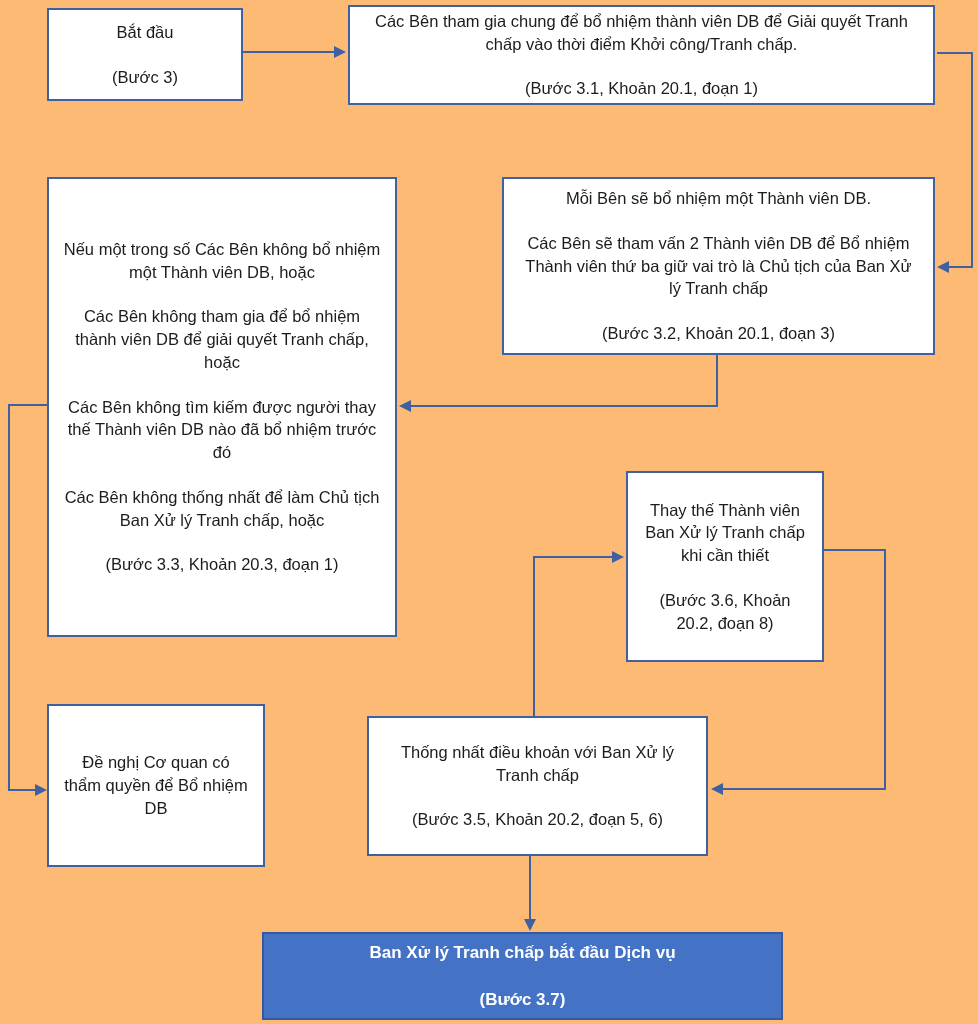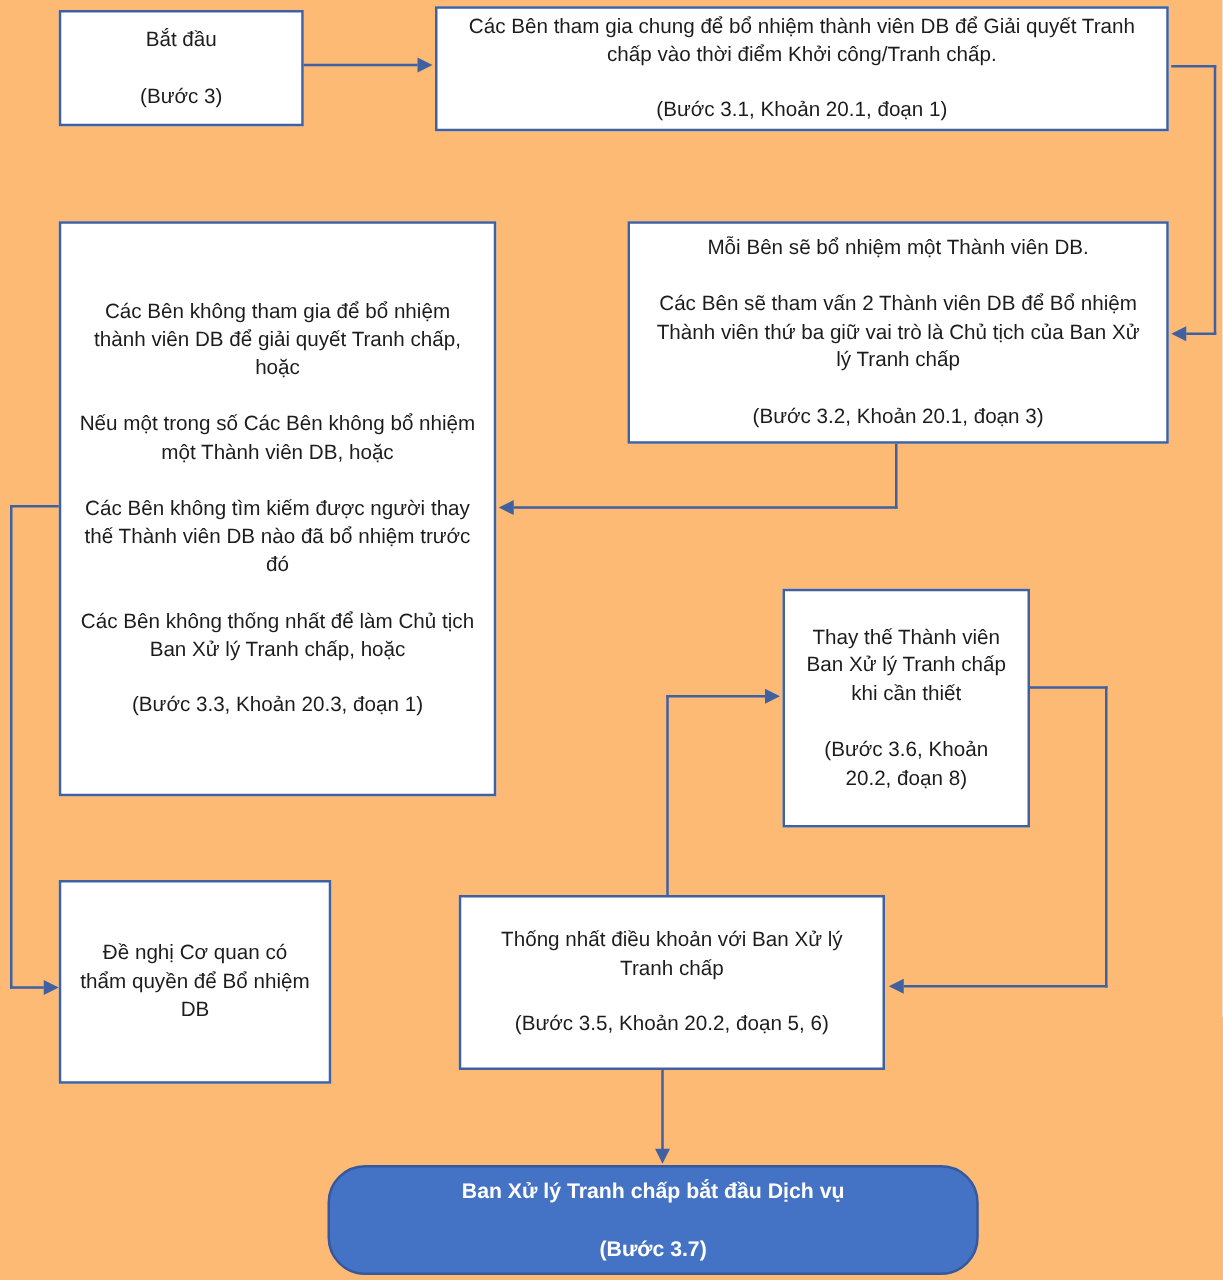--- a/index.html
+++ b/index.html
@@ -28,21 +28,20 @@
     padding:8px 14px;
   }
   .box p{margin:0 0 22px 0;}
   .box p:last-child{margin-bottom:0;}
   .box.end{
     background:var(--end-fill);
     border-color:#35589e;
     color:#ffffff;
     font-weight:bold;
     font-size:17px;
-    border-radius:30px;
   }
   .box.end p{margin-bottom:24px;}
   .box.end p:last-child{margin-bottom:0;}
 
   #box-start{left:47px;top:8px;width:196px;height:93px;}
   #box-31{left:348px;top:5px;width:587px;height:100px;}
   #box-32{left:502px;top:177px;width:433px;height:178px;}
   #box-33{left:47px;top:177px;width:350px;height:460px;}
   #box-36{left:626px;top:471px;width:198px;height:191px;}
   #box-34{left:47px;top:704px;width:218px;height:163px;}
@@ -70,22 +69,22 @@
     <p>(Bước 3.1, Khoản 20.1, đoạn 1)</p>
   </div>
 
   <div class="box" id="box-32">
     <p>Mỗi Bên sẽ bổ nhiệm một Thành viên DB.</p>
     <p>Các Bên sẽ tham vấn 2 Thành viên DB để Bổ nhiệm Thành viên thứ ba giữ vai trò là Chủ tịch của Ban Xử lý Tranh chấp</p>
     <p>(Bước 3.2, Khoản 20.1, đoạn 3)</p>
   </div>
 
   <div class="box" id="box-33">
+    <p>Nếu một trong số Các Bên không bổ nhiệm một Thành viên DB, hoặc</p>
     <p>Các Bên không tham gia để bổ nhiệm thành viên DB để giải quyết Tranh chấp, hoặc</p>
-    <p>Nếu một trong số Các Bên không bổ nhiệm một Thành viên DB, hoặc</p>
     <p>Các Bên không tìm kiếm được người thay thế Thành viên DB nào đã bổ nhiệm trước đó</p>
     <p>Các Bên không thống nhất để làm Chủ tịch Ban Xử lý Tranh chấp, hoặc</p>
     <p>(Bước 3.3, Khoản 20.3, đoạn 1)</p>
   </div>
 
   <div class="box" id="box-36">
     <p>Thay thế Thành viên Ban Xử lý Tranh chấp khi cần thiết</p>
     <p>(Bước 3.6, Khoản 20.2, đoạn 8)</p>
   </div>
 

